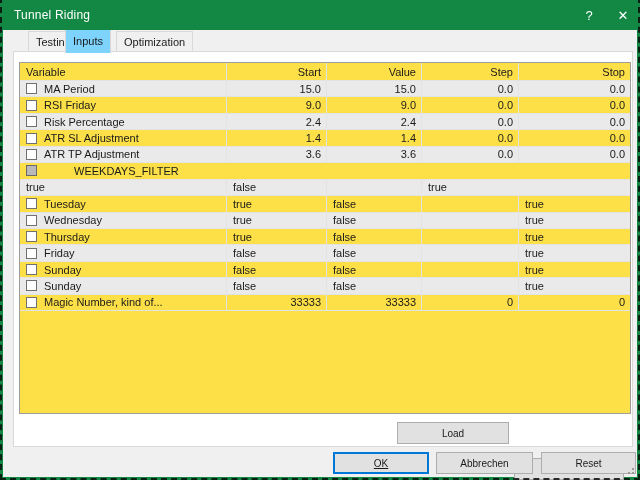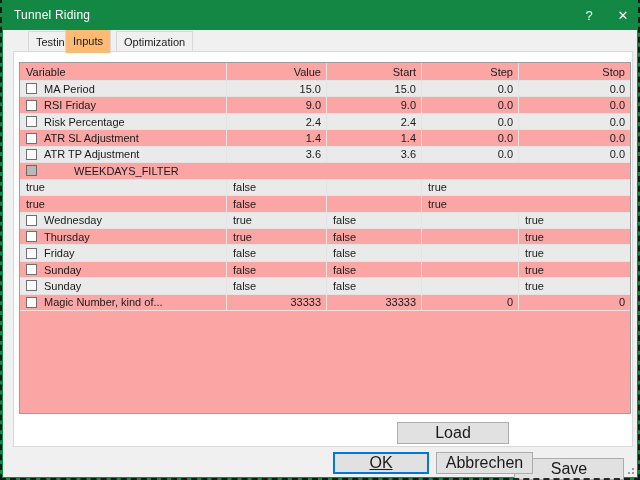--- a/index.html
+++ b/index.html
@@ -31,37 +31,37 @@
   }
   .titlebar .spacer { flex: 1; }
 
   
   .tab {
     position: absolute; top: 31px; height: 21px;
     background: #f0f0f0; border: 1px solid #d9d9d9; border-bottom: none;
     padding: 0 7px; line-height: 20px; z-index: 2;
   }
   .tab.active {
-    top: 29px; height: 24px; background: #fdba74; z-index: 4;
+    top: 29px; height: 24px; background: #7dd3fc; z-index: 4;
     line-height: 22px;
   }
   .tab-testing { left: 25px; }
   .tab-inputs { left: 62px; }
   .tab-optimization { left: 113px; }
 
   
   .tabpage {
     position: absolute; left: 10px; top: 51px; width: 620px; height: 396px;
     background: #ffffff; border: 1px solid #d9d9d9; z-index: 3;
   }
 
   
   .tablebox {
     position: absolute; left: 5px; top: 10px; width: 612px; height: 352px;
-    background: #fca5a5; border: 1px solid #9d9d9d; overflow: hidden;
+    background: #fde047; border: 1px solid #9d9d9d; overflow: hidden;
   }
   .trow, .thead {
     display: grid; grid-template-columns: 207px 100px 95px 97px 111px;
     width: 610px; border-bottom: 1px solid #e3e3e3;
   }
   .thead { height: 18px; }
   .trow { height: 16.45px; }
   .trow.alt { background: #eaeaea; }
   .cell {
     overflow: hidden; white-space: nowrap; display: flex; align-items: center;
@@ -75,21 +75,21 @@
   .cb {
     width: 11px; height: 11px; background: #ffffff; border: 1px solid #707070;
     flex: 0 0 auto;
   }
   .cb.disabled { background: #b8b8b8; border-color: #6a6a6a; }
 
   
   .btn {
     position: absolute; height: 22px; background: #e1e1e1; border: 1px solid #adadad;
     display: flex; align-items: center; justify-content: center;
-    font-size: 16px; color: #1a1a1a; cursor: default;
+    font-size: 10px; color: #1a1a1a; cursor: default;
   }
   .btn-load { left: 383px; top: 370px; width: 112px; }
   .btn-save { left: 500px; top: 370px; width: 110px; margin-top: 36px; }
   .btn-ok       { left: 330px; top: 452px; width: 96px;  border: 2px solid #0078d7; z-index: 6; text-decoration: underline; }
   .btn-cancel   { left: 433px; top: 452px; width: 97px;  z-index: 6; }
   .btn-reset    { left: 538px; top: 452px; width: 95px;  z-index: 6; }
 
   
   .grip {
     position: absolute; right: 2px; bottom: 2px; width: 12px; height: 12px; z-index: 7;
@@ -118,24 +118,24 @@
   <div class="tab tab-optimization">Optimization</div>
 
   <div class="tabpage">
 
     <div class="tablebox">
       <div class="thead">
         <div class="cell varcell">
             <span>Variable</span>
           </div>
         <div class="cell right">
+            <span>Start</span>
+          </div>
+        <div class="cell right">
             <span>Value</span>
-          </div>
-        <div class="cell right">
-            <span>Start</span>
           </div>
         <div class="cell right">
             <span>Step</span>
           </div>
         <div class="cell right">
             <span>Stop</span>
           </div>
       </div>
       <div id="table-body">
           <div class="trow alt">
@@ -194,20 +194,24 @@
               <span>WEEKDAYS_FILTER</span>
             </div>
           </div>
           <div class="trow alt">
             <div class="cell left">true</div>
             <div class="cell left">false</div>
             <div class="cell left"></div>
             <div class="cell left">true</div>
           </div>
           <div class="trow">
+            <div class="cell varcell">
+              <span class="cb"></span>
+              <span>Tuesday</span>
+            </div>
             <div class="cell left">true</div>
             <div class="cell left">false</div>
             <div class="cell left"></div>
             <div class="cell left">true</div>
           </div>
           <div class="trow alt">
             <div class="cell varcell">
               <span class="cb"></span>
               <span>Wednesday</span>
             </div>
@@ -268,20 +272,21 @@
           </div>
         </div>
     </div>
 
     <div class="btn btn-load">Load</div>
     <div class="btn btn-save">Save</div>
   </div>
 
   <div class="btn btn-ok">OK</div>
   <div class="btn btn-cancel">Abbrechen</div>
+  <div class="btn btn-reset">Reset</div>
 
   <div class="grip">
       <i></i>
       <i></i>
       <i></i>
     </div>
 
   <div class="marching-ants"></div>
 </div>
 

